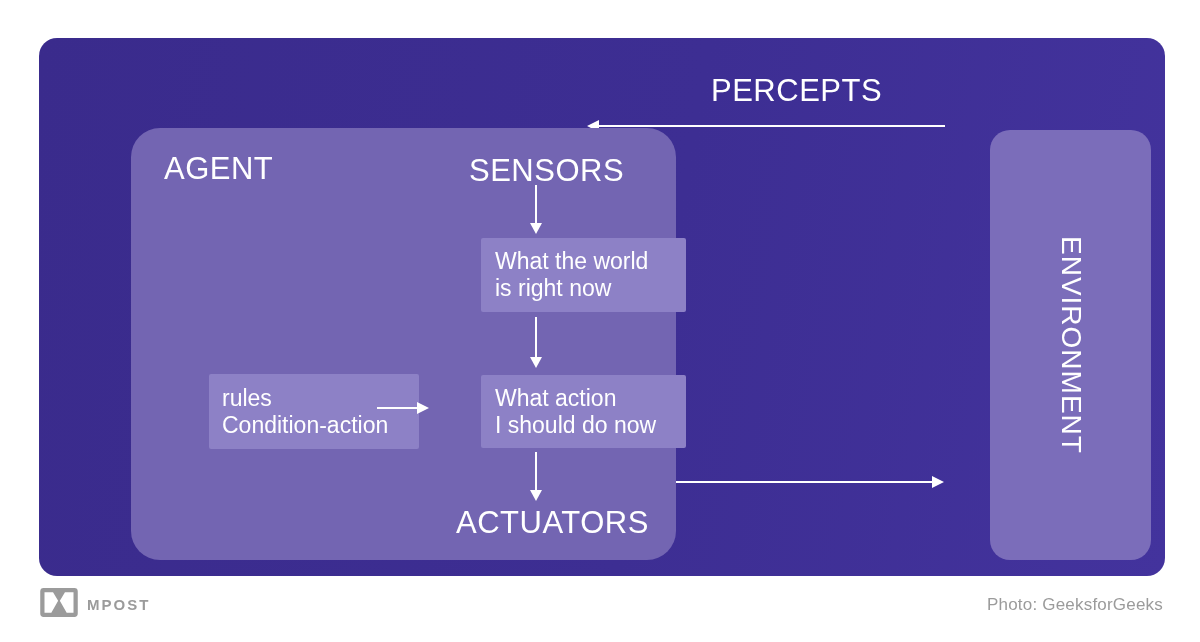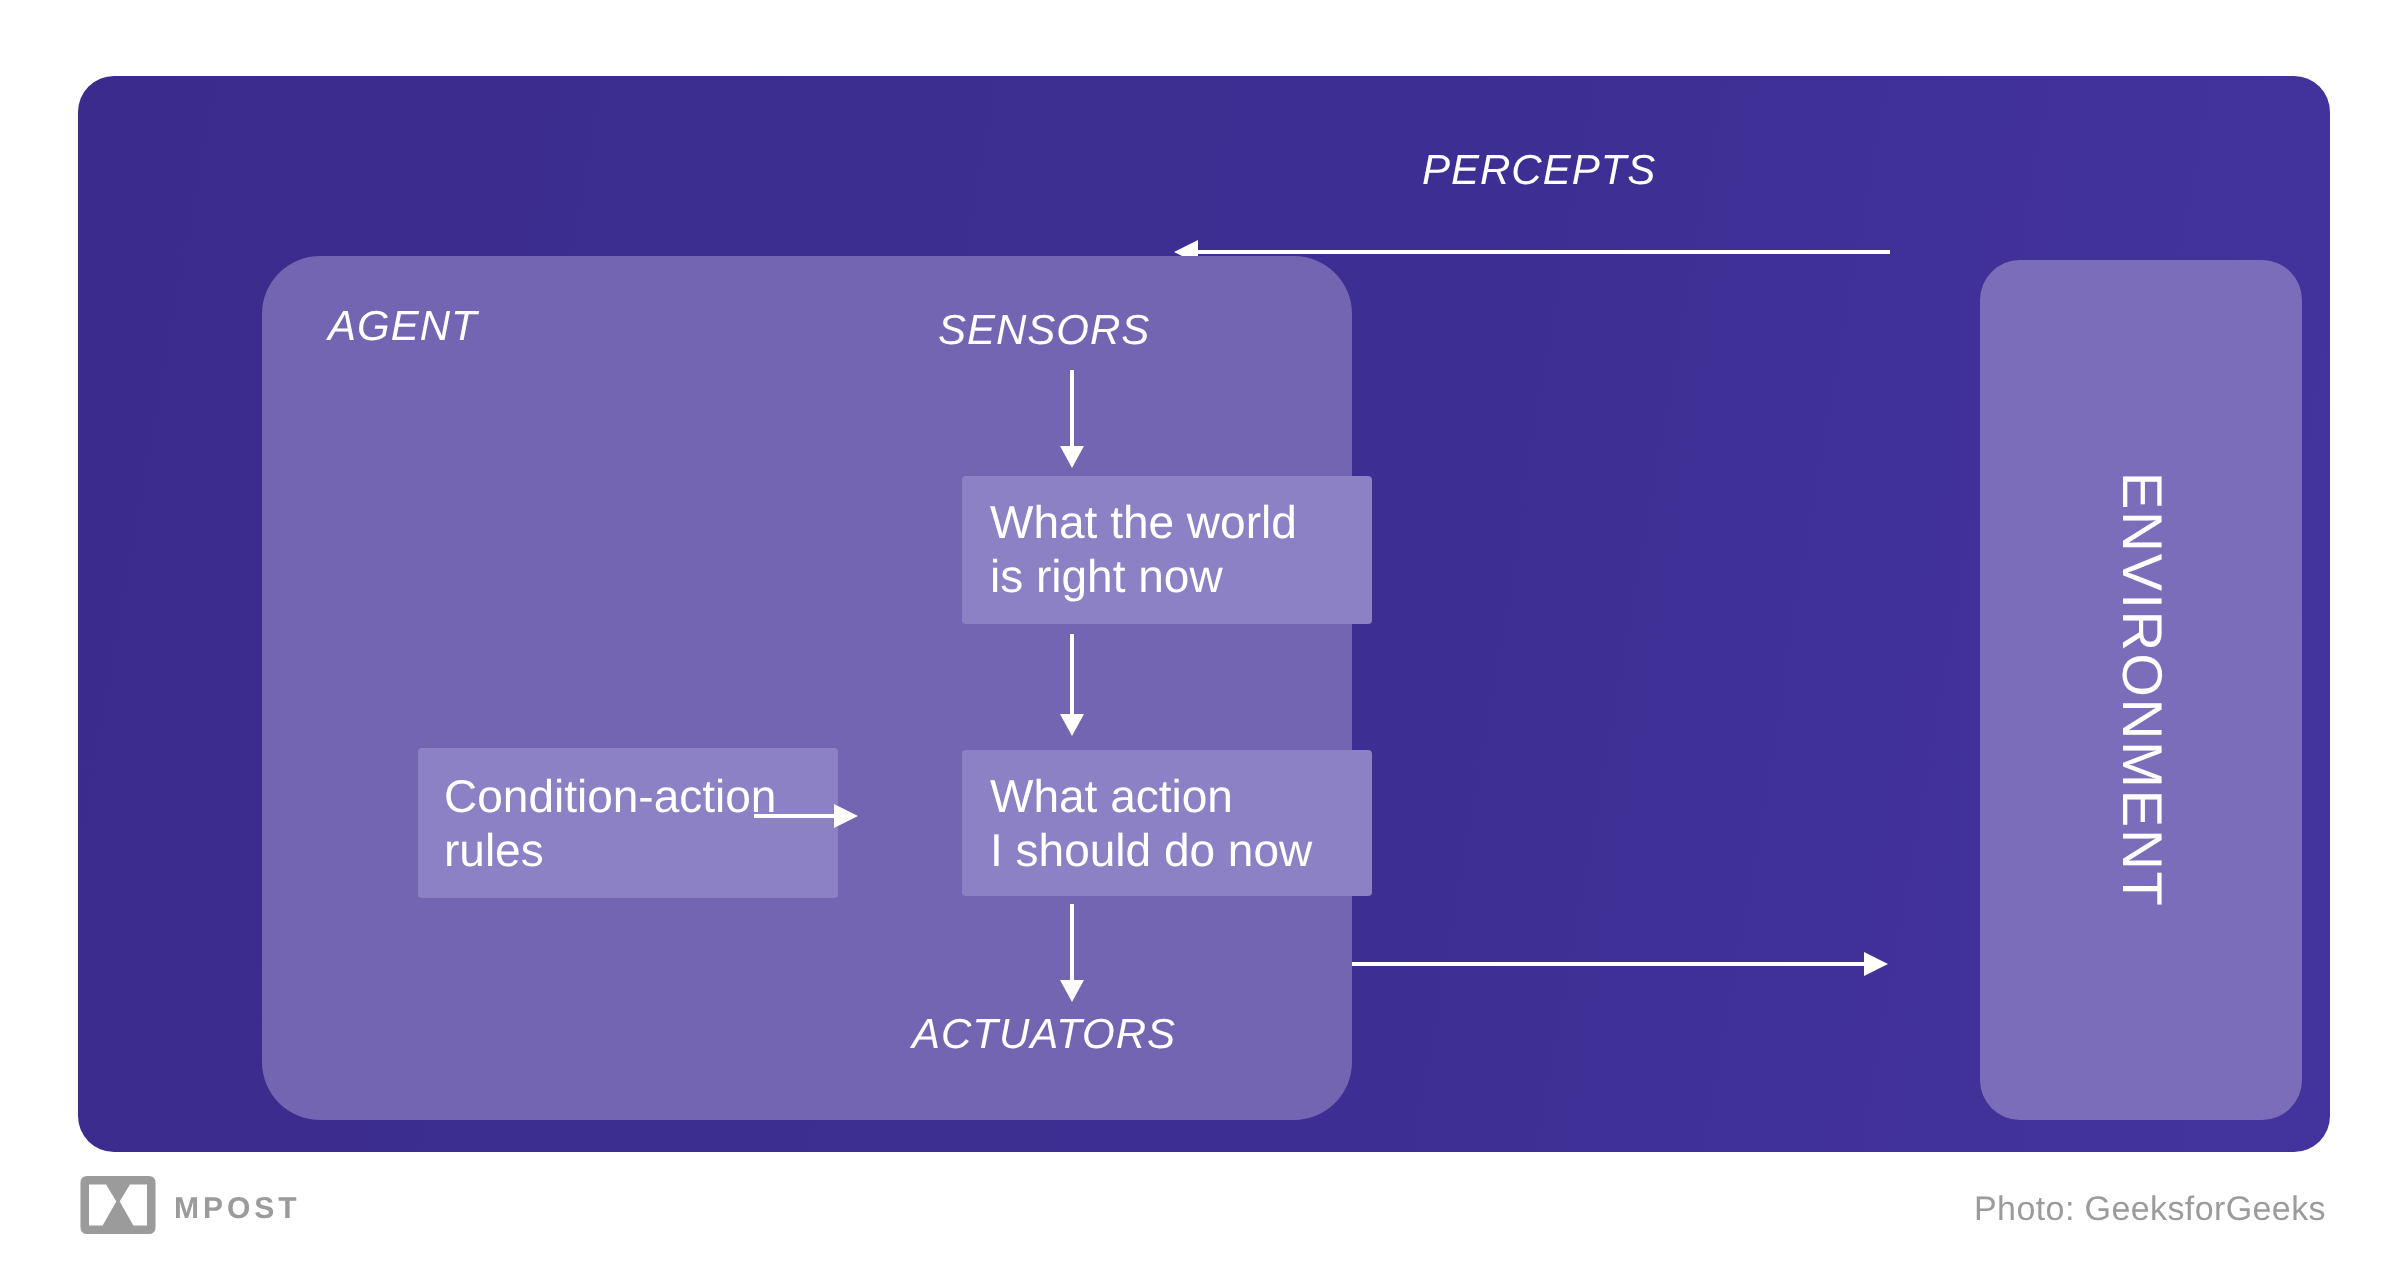--- a/index.html
+++ b/index.html
@@ -22,22 +22,22 @@
     border-radius:29px;
   }
   .env-panel{
     position:absolute;left:951px;top:92px;width:161px;height:430px;
     background:var(--environment-box,#7b6dba);
     border-radius:20px;
     display:flex;align-items:center;justify-content:center;
   }
   
   .hdr{
-    position:absolute;color:#ffffff;font-size:21px;line-height:1;
-    letter-spacing:0.5px;white-space:nowrap;font-style:italic;
+    position:absolute;color:#ffffff;font-size:31px;line-height:1;
+    letter-spacing:0.5px;white-space:nowrap;
   }
   .env-label{
     color:#ffffff;font-size:28px;letter-spacing:1px;white-space:nowrap;
     writing-mode:vertical-rl;text-orientation:mixed;
   }
   
   .node{
     position:absolute;
     background:var(--inner-box,#8d81c6);
     border-radius:2px;
@@ -96,22 +96,22 @@
         <span>What the world</span>
         <span>is right now</span>
       </div>
 
       <div>
         <div class="aline" style="left:404px;top:189px;width:2px;height:40px;"></div>
         <div class="ahead down" style="left:399px;top:229px;"></div>
       </div>
 
       <div class="node rules-box" style="left:31px;top:246px;">
+        <span>rules</span>
         <span>Condition-action</span>
-        <span>rules</span>
       </div>
 
       <div>
         <div class="aline" style="left:246px;top:279px;width:42px;height:2px;"></div>
         <div class="ahead right" style="left:286px;top:274px;"></div>
       </div>
 
       <div class="node action-box" style="left:303px;top:247px;">
         <span>What action</span>
         <span>I should do now</span>

